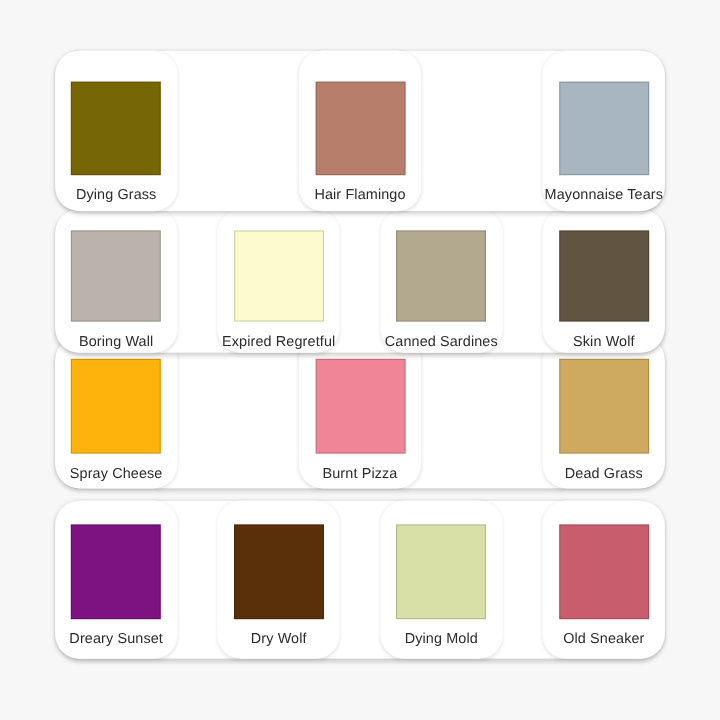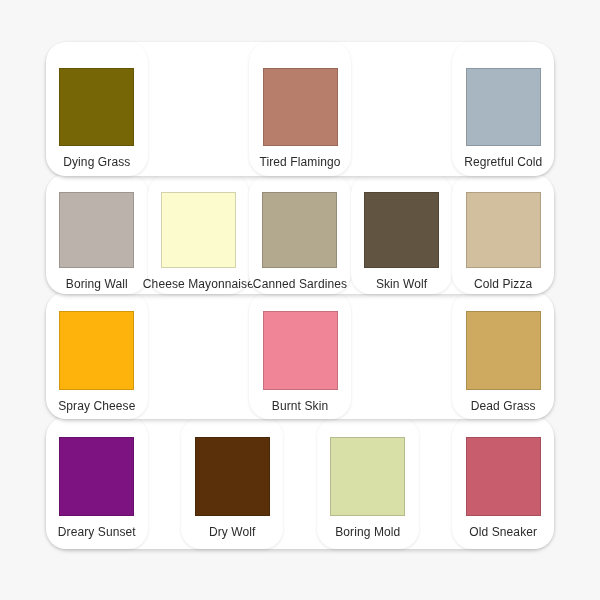--- a/index.html
+++ b/index.html
@@ -34,21 +34,21 @@
     display: flex;
     flex-direction: row;
     align-items: flex-start;
     justify-content: space-between;
     box-sizing: border-box;
     padding: 0;
   }
 
   .row-0 { top: 42px;  height: 134px; z-index: 4; }
   .row-1 { top: 174px; height: 120px; z-index: 3; }
-  .row-2 { top: 292px; height: 127px; z-index: 2; }
+  .row-2 { top: 280px; height: 127px; z-index: 2; }
   .row-3 { top: 417px; height: 132px; z-index: 1; }
 
   
   .swatch-cell {
     position: relative;
     width: 101.6px;
     height: 100%;
     background: #ffffff;
     border-radius: 20px;
     box-sizing: border-box;
@@ -88,78 +88,74 @@
 
 <div id="sticker-sheet">
 
   <div class="sticker-row row-0">
     <div class="swatch-cell">
       <div class="swatch-chip" style="background-color: rgb(118, 102, 5);"></div>
       <div class="swatch-label">Dying Grass</div>
     </div>
     <div class="swatch-cell">
       <div class="swatch-chip" style="background-color: rgb(183, 126, 107);"></div>
-      <div class="swatch-label">Tired Flamingo</div>
+      <div class="swatch-label">Hair Flamingo</div>
     </div>
     <div class="swatch-cell">
       <div class="swatch-chip" style="background-color: rgb(167, 182, 192);"></div>
-      <div class="swatch-label">Regretful Cold</div>
+      <div class="swatch-label">Mayonnaise Tears</div>
     </div>
   </div>
 
   <div class="sticker-row row-1">
     <div class="swatch-cell">
       <div class="swatch-chip" style="background-color: rgb(188, 178, 172);"></div>
       <div class="swatch-label">Boring Wall</div>
     </div>
     <div class="swatch-cell">
       <div class="swatch-chip" style="background-color: rgb(252, 251, 205);"></div>
-      <div class="swatch-label">Cheese Mayonnaise</div>
+      <div class="swatch-label">Expired Regretful</div>
     </div>
     <div class="swatch-cell">
       <div class="swatch-chip" style="background-color: rgb(178, 169, 143);"></div>
       <div class="swatch-label">Canned Sardines</div>
     </div>
     <div class="swatch-cell">
       <div class="swatch-chip" style="background-color: rgb(97, 84, 64);"></div>
       <div class="swatch-label">Skin Wolf</div>
-    </div>
-    <div class="swatch-cell">
-      <div class="swatch-chip" style="background-color: rgb(210, 191, 157);"></div>
-      <div class="swatch-label">Cold Pizza</div>
     </div>
   </div>
 
   <div class="sticker-row row-2">
     <div class="swatch-cell">
       <div class="swatch-chip" style="background-color: rgb(253, 179, 12);"></div>
       <div class="swatch-label">Spray Cheese</div>
     </div>
     <div class="swatch-cell">
       <div class="swatch-chip" style="background-color: rgb(239, 133, 150);"></div>
-      <div class="swatch-label">Burnt Skin</div>
+      <div class="swatch-label">Burnt Pizza</div>
     </div>
     <div class="swatch-cell">
       <div class="swatch-chip" style="background-color: rgb(205, 170, 95);"></div>
       <div class="swatch-label">Dead Grass</div>
     </div>
   </div>
 
   <div class="sticker-row row-3">
     <div class="swatch-cell">
       <div class="swatch-chip" style="background-color: rgb(125, 19, 128);"></div>
       <div class="swatch-label">Dreary Sunset</div>
     </div>
     <div class="swatch-cell">
       <div class="swatch-chip" style="background-color: rgb(89, 48, 9);"></div>
       <div class="swatch-label">Dry Wolf</div>
     </div>
     <div class="swatch-cell">
       <div class="swatch-chip" style="background-color: rgb(216, 223, 167);"></div>
-      <div class="swatch-label">Boring Mold</div>
+      <div class="swatch-label">Dying Mold</div>
     </div>
     <div class="swatch-cell">
       <div class="swatch-chip" style="background-color: rgb(200, 93, 110);"></div>
       <div class="swatch-label">Old Sneaker</div>
     </div>
   </div>
 
 </div>
 
 </body></html>

